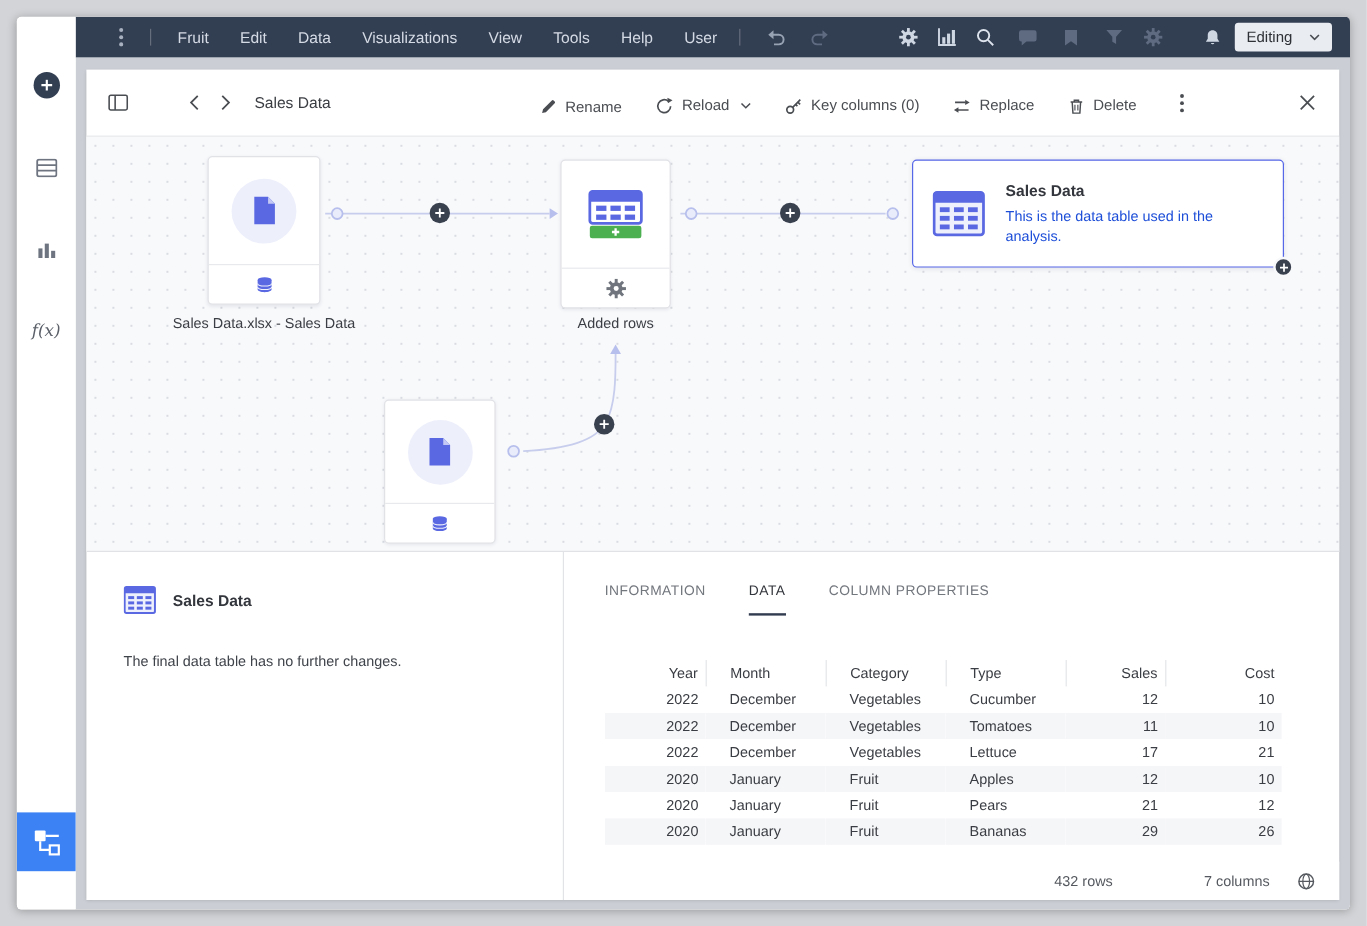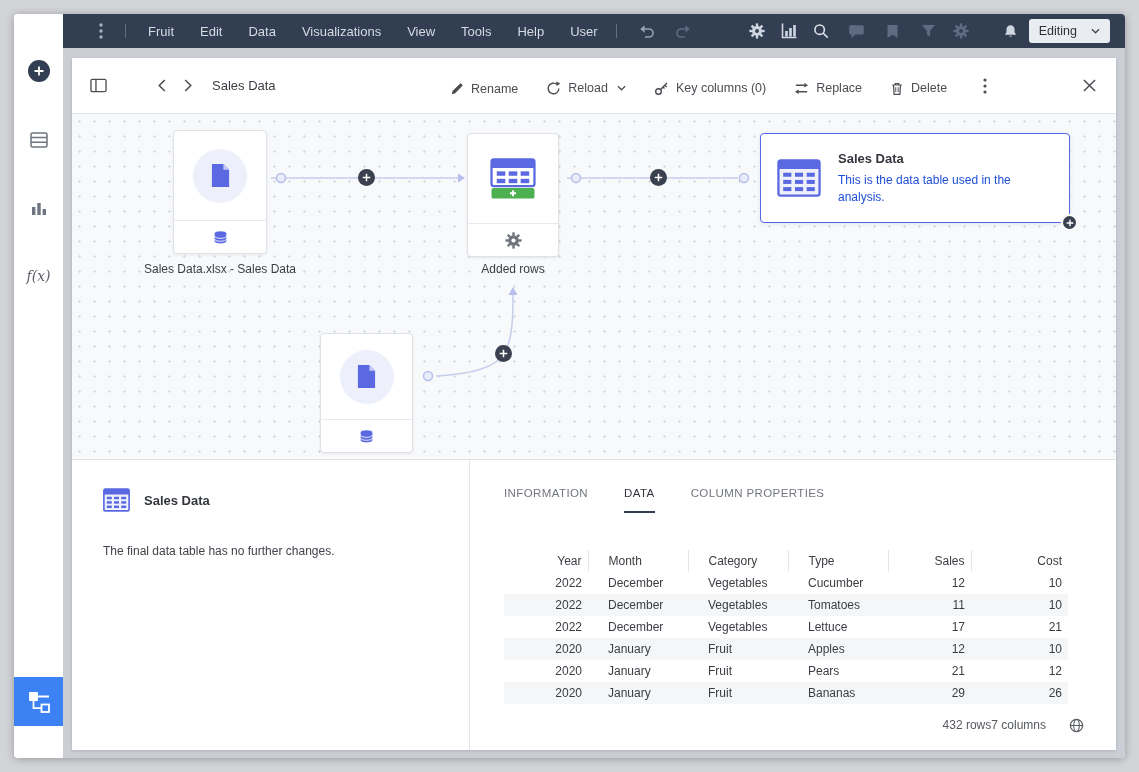--- a/index.html
+++ b/index.html
@@ -61,22 +61,22 @@
   .tab.active{color:#33363c;border-bottom:2px solid #323c50;padding-bottom:12px}
   .table-clip{margin-top:37px;height:169px;overflow:hidden}
   .dtable{border-collapse:collapse;margin-left:34px;table-layout:fixed;font-size:12px;color:#3a3d43}
   .dtable th,.dtable td{height:22px;padding:0;font-weight:normal;white-space:nowrap;overflow:hidden}
   .dtable thead th{border-right:1px solid #e3e5e8}
   .dtable thead th:last-child{border-right:none}
   .dtable thead tr.types{background:#f1f2f4}
   .dtable tbody tr:nth-child(even){background:#f5f6f8}
   .r{text-align:right;padding-right:6px !important}
   .l{text-align:left;padding-left:20px !important}
-  .details-footer{position:absolute;left:0;right:0;bottom:0;height:32px;background:#fff;display:flex;justify-content:flex-end;padding-right:32px;font-size:12px;color:#55595f}
-  .df-cols{}
+  .details-footer{position:absolute;left:0;right:0;bottom:0;height:32px;background:#fff;display:flex;align-items:center;justify-content:flex-end;padding-right:20px;font-size:12px;color:#55595f}
+  .df-cols{margin-left:76px}
   .df-globe{margin-left:23px;display:flex;cursor:pointer}
 </style>
 </head>
 <body>
 
 <div class="window">
 
   <div class="sidebar">
     <div class="sidebar-items">
       <div class="plus-circle">

